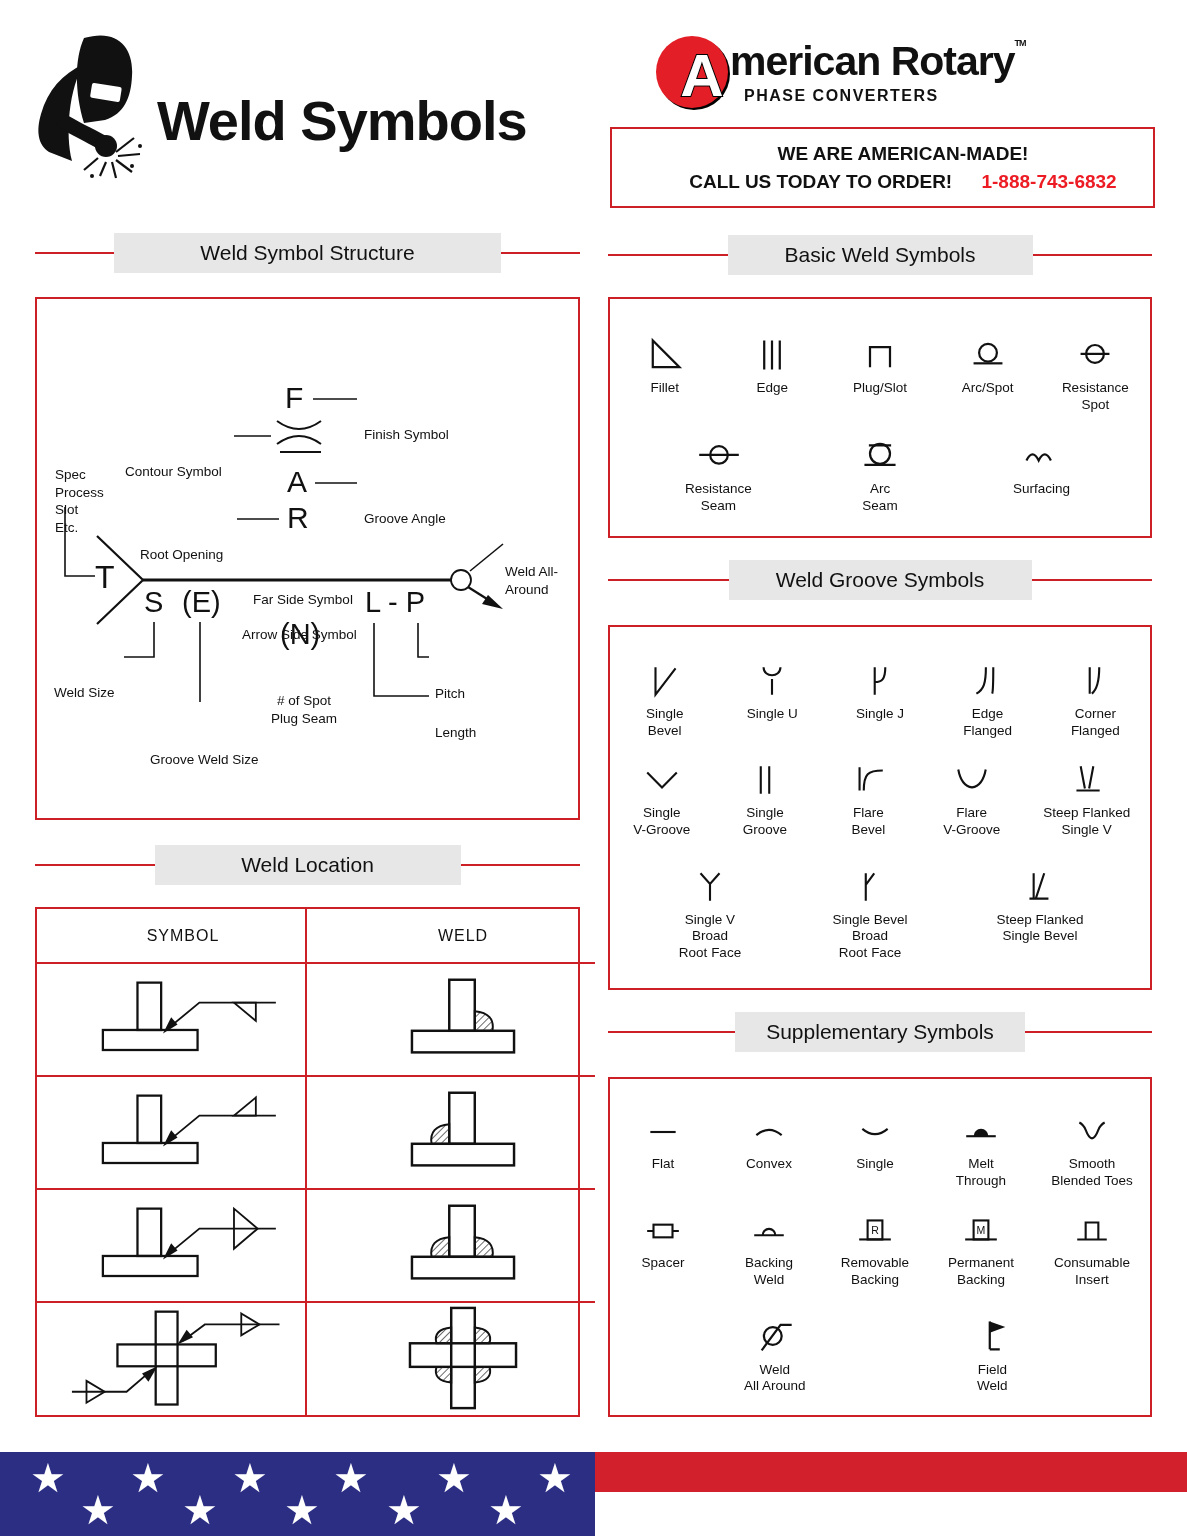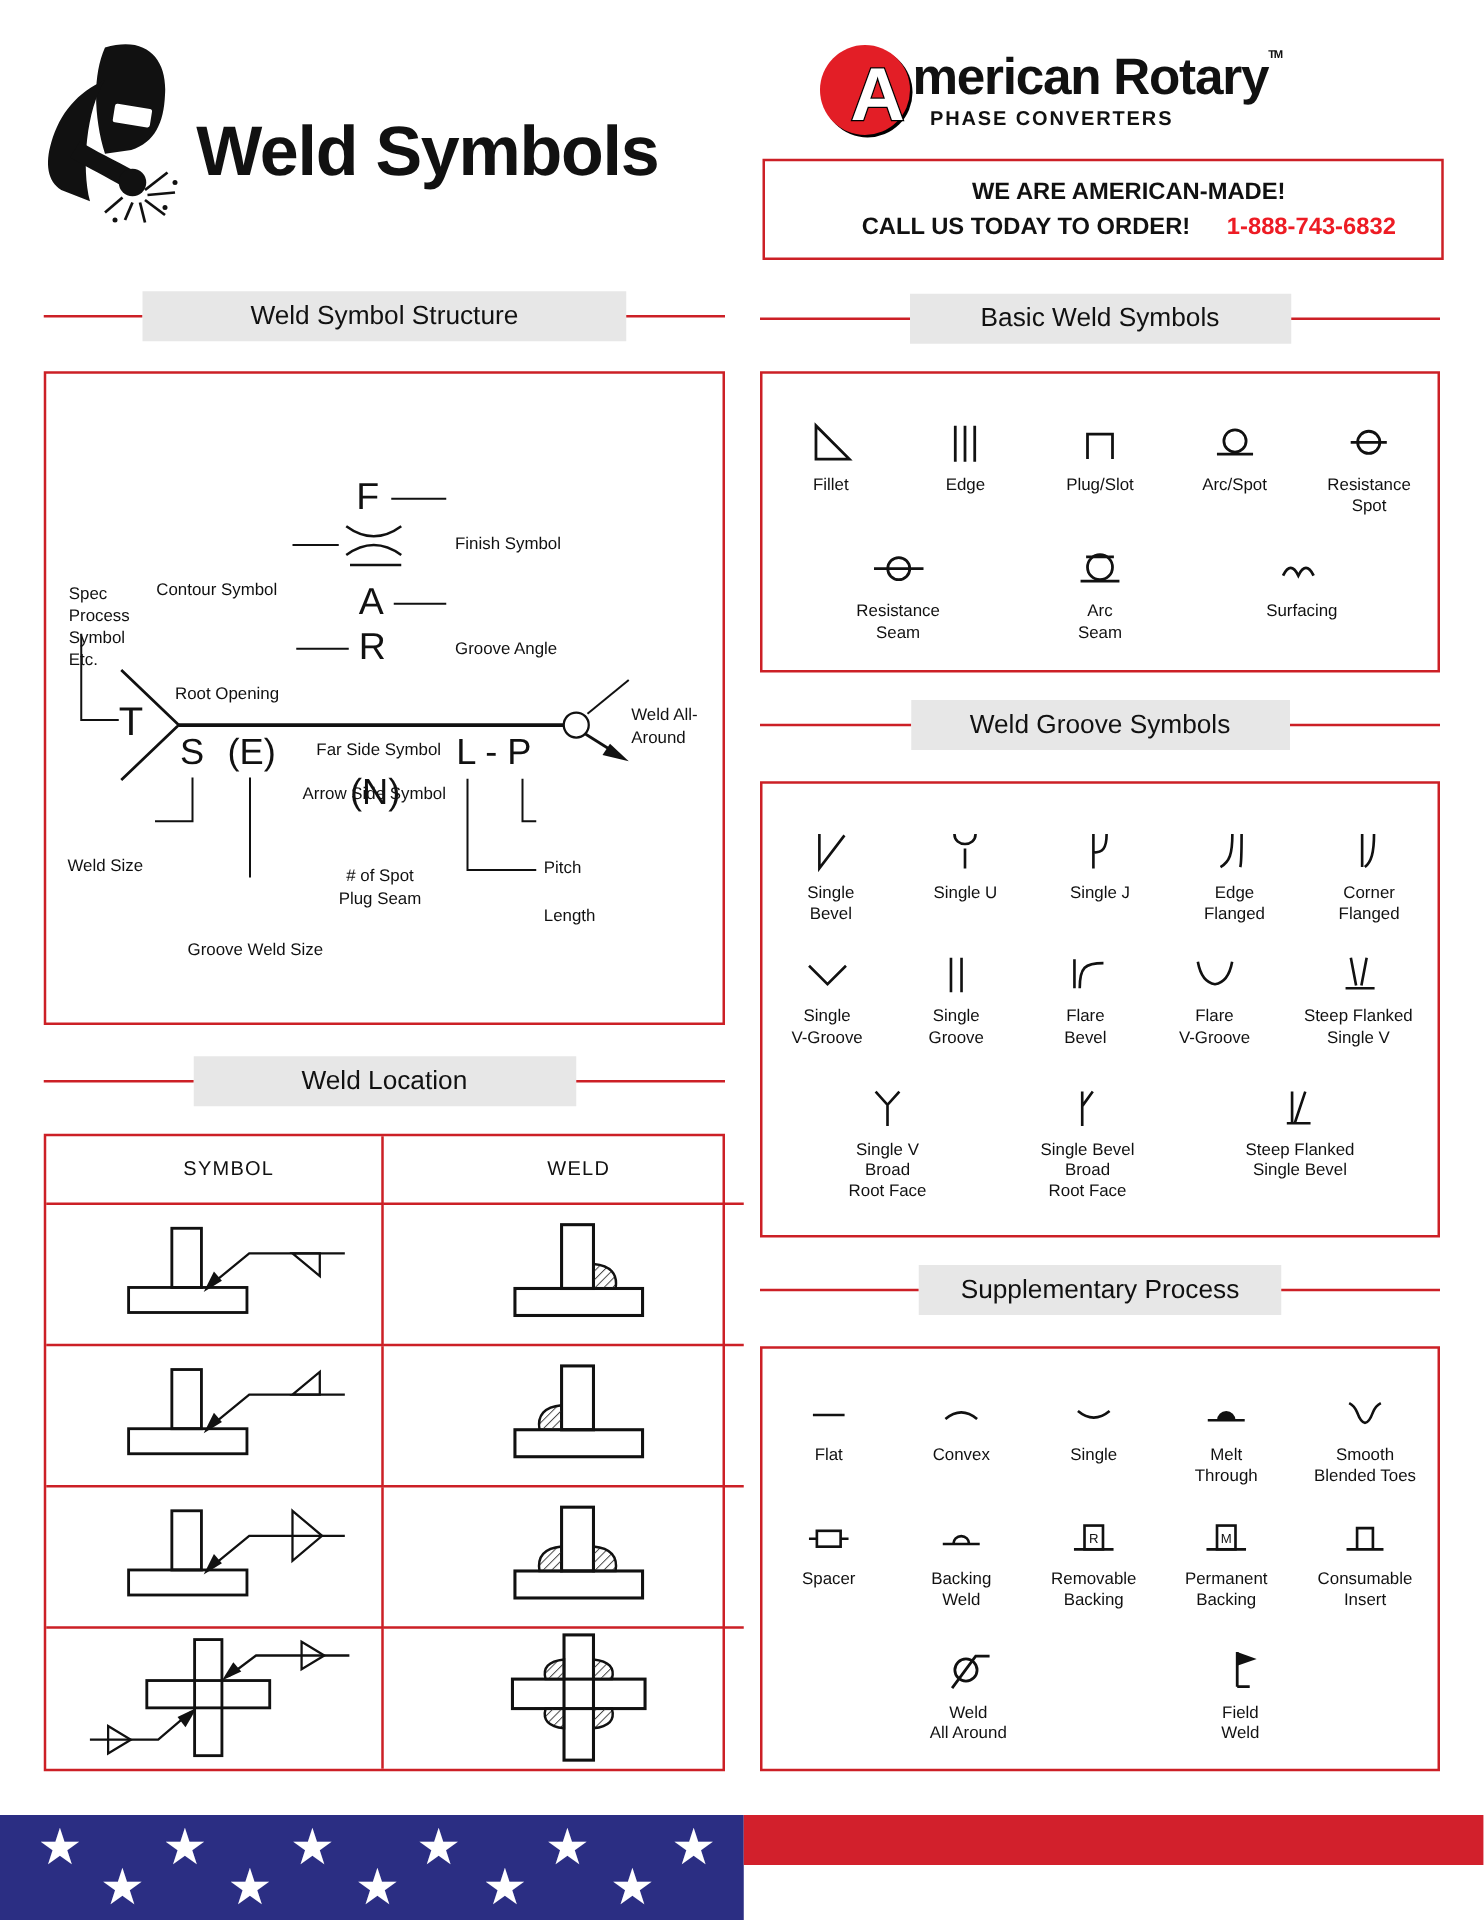--- a/index.html
+++ b/index.html
@@ -143,21 +143,21 @@
     </svg>
     <span class="big" style="left:248px;top:82px">F</span>
     <span class="lbl" style="left:327px;top:92px">Finish Symbol</span>
     <span class="lbl" style="left:88px;top:129px">Contour Symbol</span>
     <span class="big" style="left:250px;top:166px">A</span>
     <span class="lbl" style="left:327px;top:176px">Groove Angle</span>
     <span class="big" style="left:250px;top:202px">R</span>
     <span class="lbl" style="left:103px;top:212px">Root Opening</span>
     <span class="lbl" style="left:18px;top:132px">Spec
 Process
-Symbol
+Slot
 Etc.</span>
     <span class="big" style="left:58px;top:260px;font-size:32px">T</span>
     <span class="lbl ctr" style="left:210px;top:257px;width:112px">Far Side Symbol</span>
     <span class="lbl" style="left:205px;top:292px">Arrow Side Symbol</span>
     <span class="big" style="left:107px;top:287px;font-size:29px">S</span>
     <span class="big" style="left:145px;top:287px;font-size:29px">(E)</span>
     <span class="big" style="left:328px;top:287px;font-size:29px">L - P</span>
     <span class="lbl" style="left:17px;top:350px">Weld Size</span>
     <span class="lbl" style="left:113px;top:417px">Groove Weld Size</span>
     <span class="big" style="left:243px;top:319px;font-size:29px">(N)</span>
@@ -424,21 +424,21 @@
             <path d="M12 3 V27 M22 3 L14 27 M8 27 H26"></path>
           </svg>
         <div class="cap">Steep Flanked
 Single Bevel</div>
       </div>
     </div>
   </div>
 
   <div class="sec-head" style="left:608px;top:1012px;width:544px">
     <div class="hline"></div>
-    <div class="hbox" style="width:290px">Supplementary Process</div>
+    <div class="hbox" style="width:290px">Supplementary Symbols</div>
     <div class="hline"></div>
   </div>
 
   <div class="rbox" style="left:608px;top:1077px;width:544px;height:340px">
     <div class="symrow" style="margin-top:36px">
       <div class="cell">
         <svg width="38" height="34" viewBox="0 0 36 32">
             <path d="M6 16 H30"></path>
           </svg>
         <div class="cap">Flat</div>

